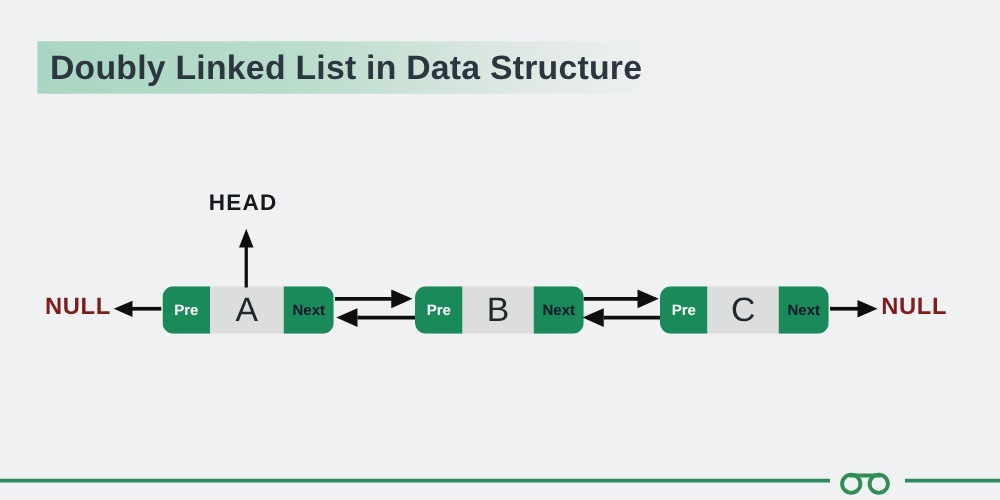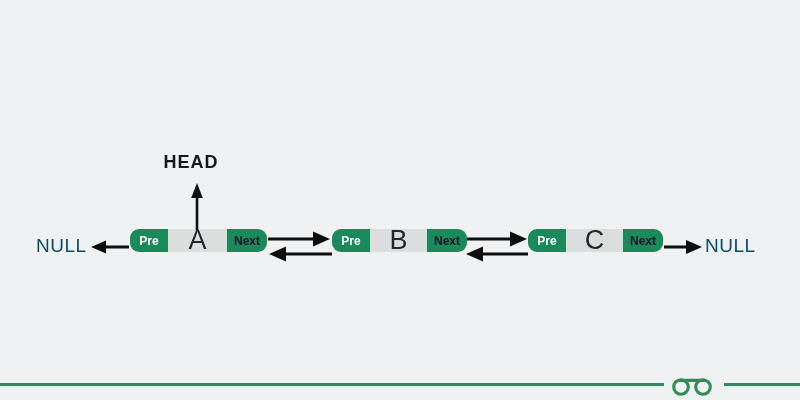--- a/index.html
+++ b/index.html
@@ -21,34 +21,34 @@
     display:flex;align-items:center;
   }
   .title-text{
     padding-left:10px;
     font-size:27px;font-weight:bold;
     color:#2c3640;letter-spacing:0.2px;
     white-space:nowrap;
   }
   
   .head-label{
-    position:absolute;left:147px;top:152px;width:88px;
-    text-align:center;font-size:18px;font-weight:bold;color:#16191c;
+    position:absolute;left:167px;top:152px;width:88px;
+    text-align:left;font-size:18px;font-weight:bold;color:#16191c;
     letter-spacing:1px;
   }
   .null-label{
     position:absolute;top:235px;
-    font-size:19px;font-weight:normal;color:#0c4a6e;
+    font-size:19px;font-weight:bold;color:#7f1d1d;
     letter-spacing:0.5px;
   }
   .null-left{left:36px;}
   .null-right{left:705px;}
   
   .node{
-    position:absolute;top:229px;height:23px;
+    position:absolute;top:229px;height:38px;
     display:flex;border-radius:9px;overflow:hidden;
   }
   .node-a{left:130px;width:137px;}
   .node-b{left:332px;width:135px;}
   .node-c{left:528px;width:135px;}
   .cell{
     display:flex;align-items:center;justify-content:center;
   }
   .cell-prev{width:38px;background:#1b8a5b;color:#ffffff;font-size:12px;font-weight:bold;}
   .cell-next{width:40px;background:#1b8a5b;color:#0f172a;font-size:12px;font-weight:bold;}
@@ -66,20 +66,23 @@
   .footer-line-right{left:724px;width:76px;}
   .footer-logo{
     position:absolute;left:668px;top:371px;width:48px;height:26px;
   }
 </style>
 </head>
 <body>
 
 <div class="canvas">
 
+  <div class="title-band">
+    <span class="title-text">Doubly Linked List in Data Structure</span>
+  </div>
 
   <div class="head-label">HEAD</div>
 
   <div class="null-label null-left">NULL</div>
   <div class="null-label null-right">NULL</div>
 
   <div class="node node-a">
     <div class="cell cell-prev">Pre</div>
     <div class="cell cell-data">A</div>
     <div class="cell cell-next">Next</div>

